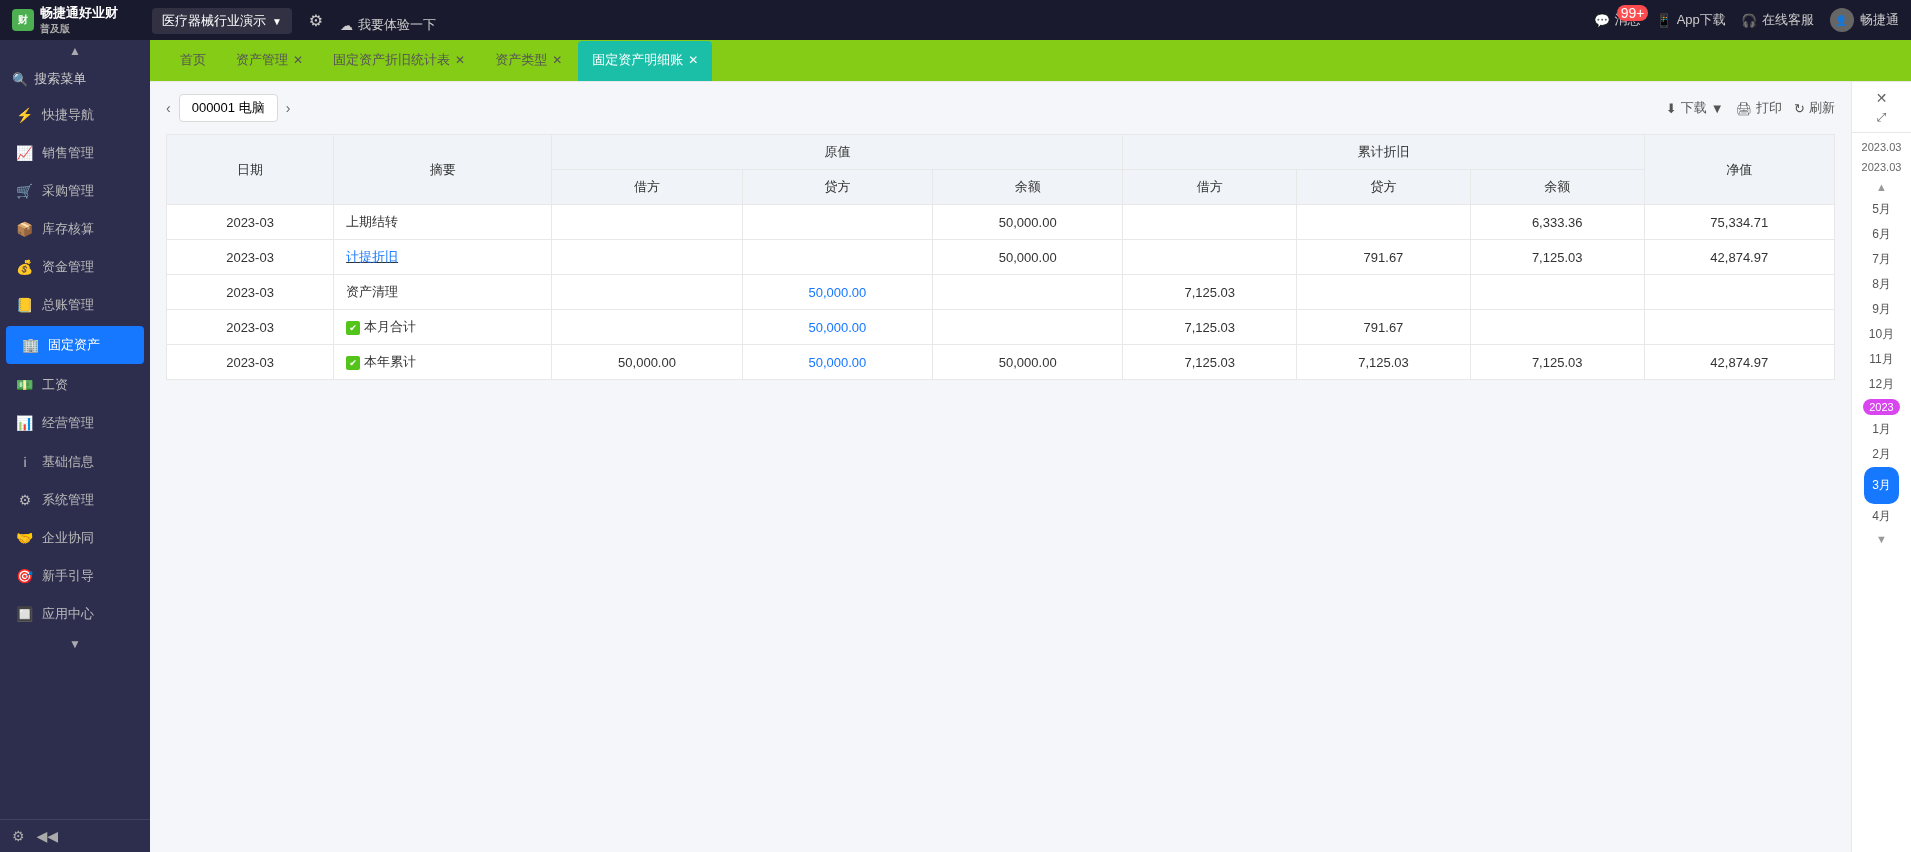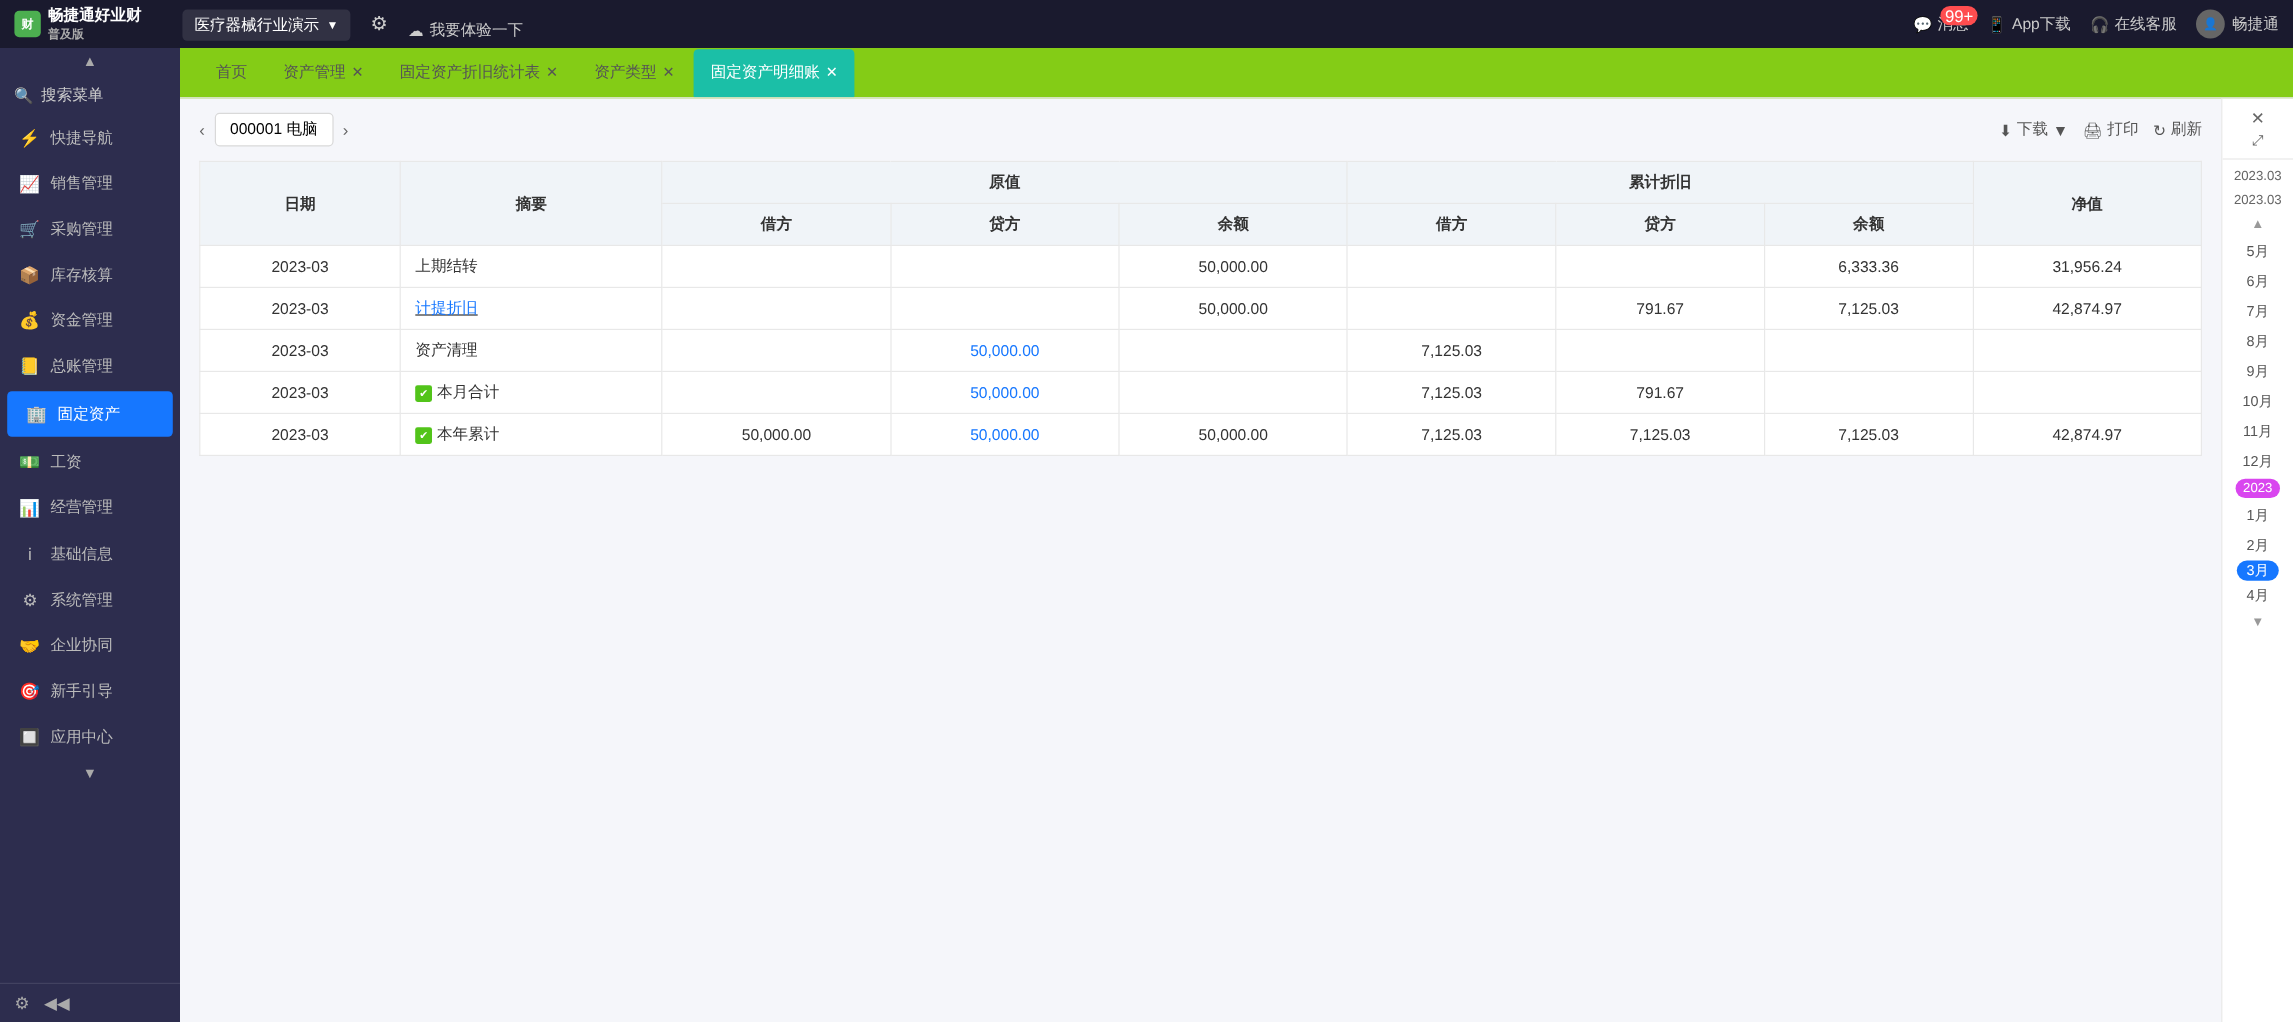--- a/index.html
+++ b/index.html
@@ -166,21 +166,21 @@
       width: 100%; border-collapse: collapse; background: #fff;
       font-size: 13px;
     }
     .data-table th, .data-table td {
       border: 1px solid #e8e8e8;
       padding: 8px 12px;
       text-align: center;
     }
     .data-table th {
       background: #f0f4f8;
-      font-weight: 700;
+      font-weight: 400;
       color: #333;
     }
     .data-table td {
       color: #333;
     }
     .col-header-group {
       background: #e8eef5;
     }
     .text-link { color: #1677ff; cursor: pointer; }
     .icon-badge {
@@ -211,21 +211,21 @@
     .year-label {
       font-size: 11px; color: #666;
       padding: 4px 0; cursor: pointer; width: 100%; text-align: center;
     }
     .month-label {
       font-size: 12px; color: #555;
       padding: 4px 0; cursor: pointer; width: 100%; text-align: center;
     }
     .month-label.active {
       background: #1677ff; color: #fff; border-radius: 10px;
-      padding: 0 8px;
+      padding: 10px 8px;
     }
     .year-badge {
       background: #d946ef; color: #fff; font-size: 11px;
       border-radius: 10px; padding: 2px 6px; margin: 2px 0;
       cursor: pointer;
     }
   </style>
 </head>
 <body>
 
@@ -421,21 +421,21 @@
           <tbody id="table-body">
           <tr>
     <td>2023-03</td>
     <td style="text-align:left;"><span>上期结转</span></td>
     <td></td>
     <td style="color:inherit"></td>
     <td>50,000.00</td>
     <td></td>
     <td></td>
     <td>6,333.36</td>
-    <td>31,956.24</td>
+    <td>75,334.71</td>
   </tr>
               <tr>
     <td>2023-03</td>
     <td style="text-align:left;text-decoration:underline;"><span class="text-link">计提折旧</span></td>
     <td></td>
     <td style="color:inherit"></td>
     <td>50,000.00</td>
     <td></td>
     <td>791.67</td>
     <td>7,125.03</td>

